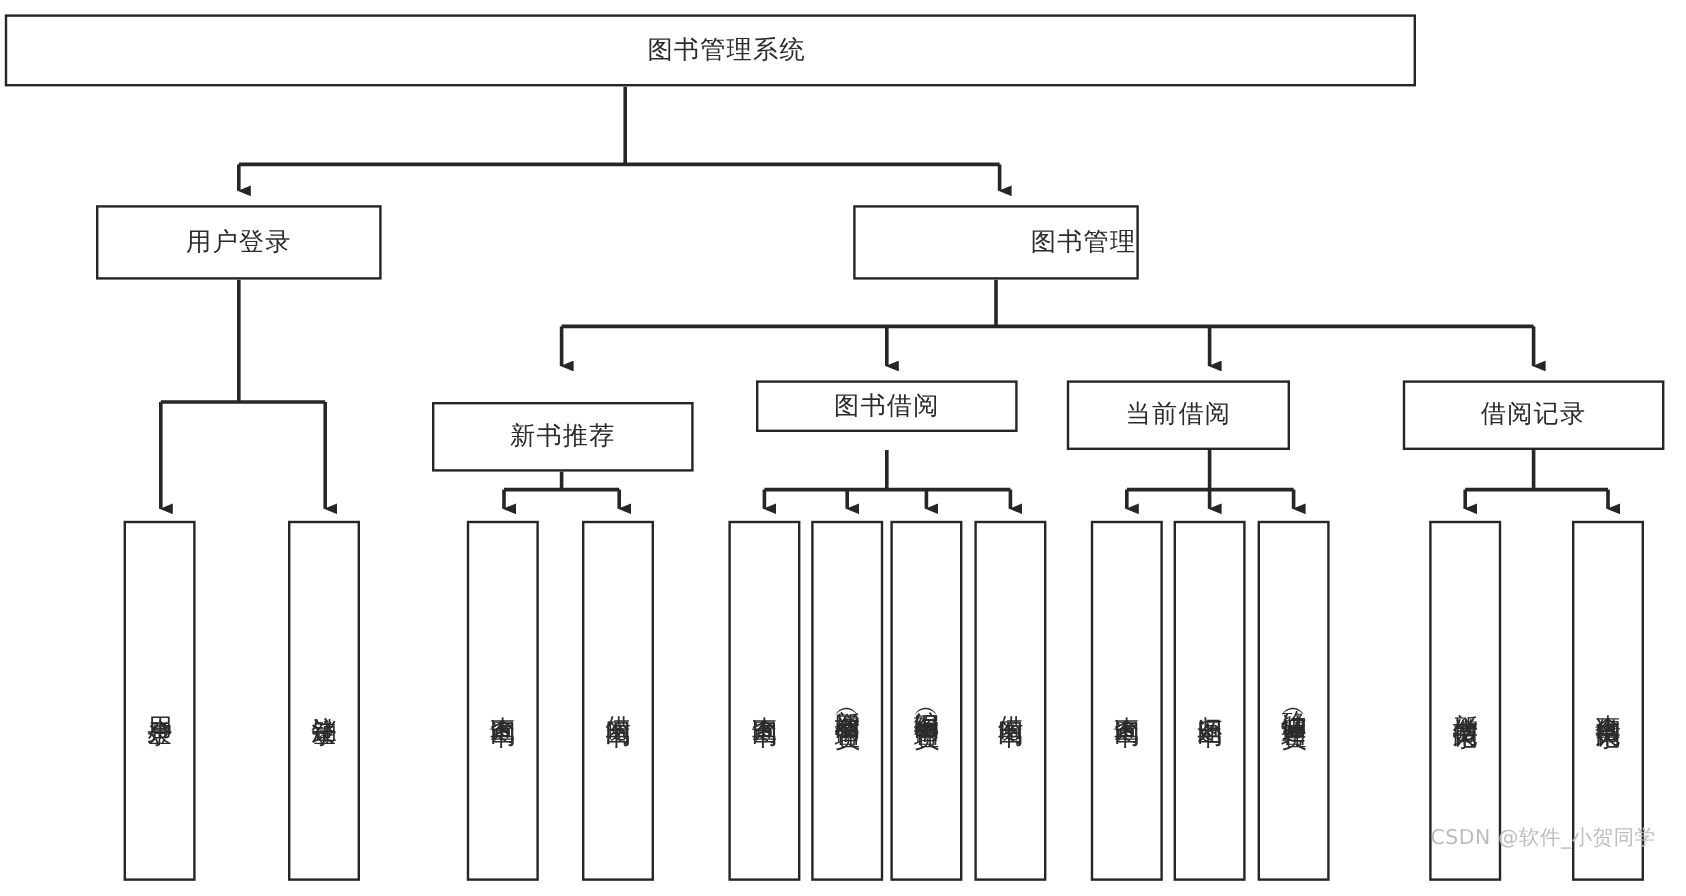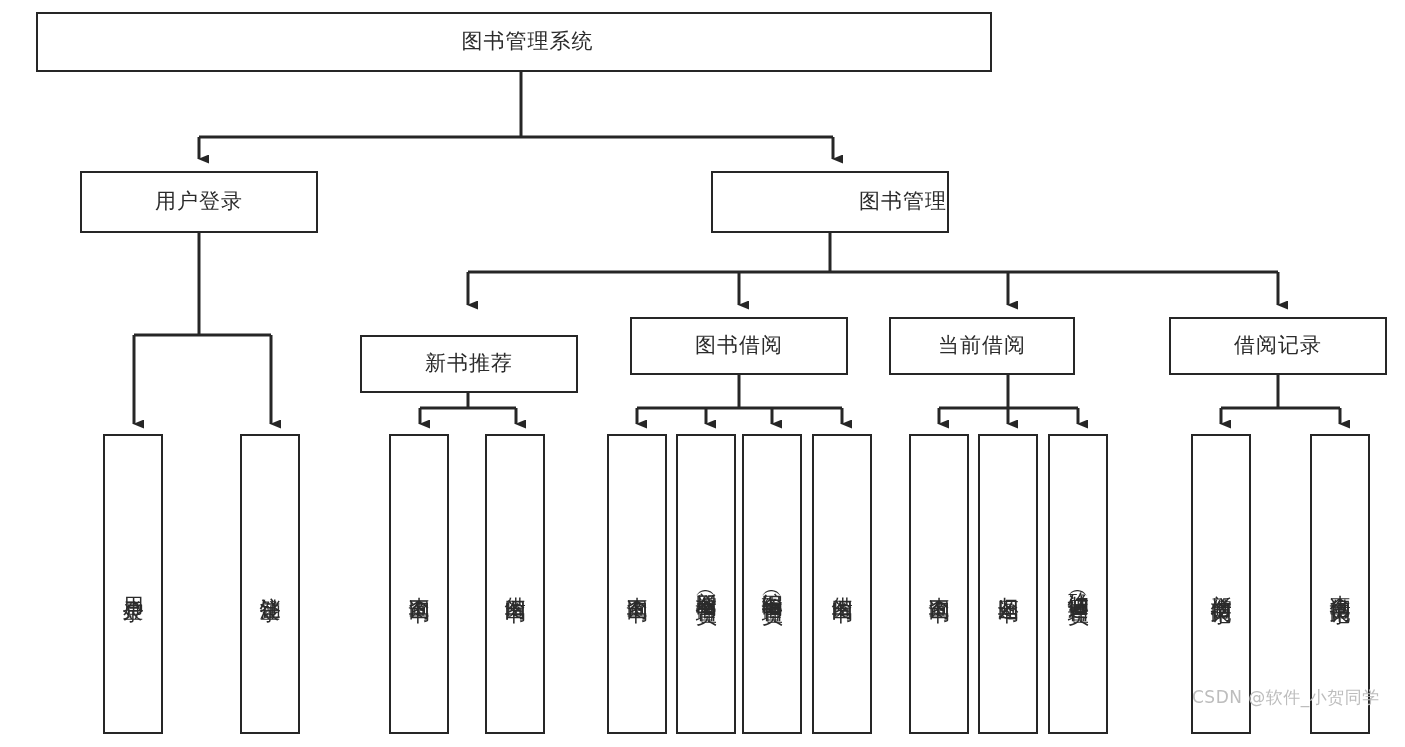--- a/index.html
+++ b/index.html
@@ -117,37 +117,37 @@
       <path d="M1008,408 L1008,424" marker-end="url(#arrowhead)"></path>
       <path d="M1078,408 L1078,424" marker-end="url(#arrowhead)"></path>
 
       <path d="M1278,375 L1278,408"></path>
       <path d="M1221,408 L1340,408"></path>
       <path d="M1221,408 L1221,424" marker-end="url(#arrowhead)"></path>
       <path d="M1340,408 L1340,424" marker-end="url(#arrowhead)"></path>
     </g>
   </svg>
 
-  <div class="node horiz" style="left:36px; top:12px; width:956px; height:60px;padding-left:27px;">
+  <div class="node horiz" style="left:4px; top:12px; width:1176px; height:60px;padding-left:27px;">
     <span>图书管理系统</span>
   </div>
 
   <div class="node horiz" style="left:80px; top:171px; width:238px; height:62px;">
     <span>用户登录</span>
   </div>
 
   <div class="node horiz" style="left:711px; top:171px; width:238px; height:62px;justify-content:flex-end;">
     <span>图书管理</span>
   </div>
 
   <div class="node horiz" style="left:360px; top:335px; width:218px; height:58px;">
     <span>新书推荐</span>
   </div>
 
-  <div class="node horiz" style="left:630px; top:317px; width:218px; height:58px;align-items:center;">
+  <div class="node horiz" style="left:630px; top:317px; width:218px; height:43px;align-items:center;">
     <span>图书借阅</span>
   </div>
 
   <div class="node horiz" style="left:889px; top:317px; width:186px; height:58px;">
     <span>当前借阅</span>
   </div>
 
   <div class="node horiz" style="left:1169px; top:317px; width:218px; height:58px;align-items:center;">
     <span>借阅记录</span>
   </div>

